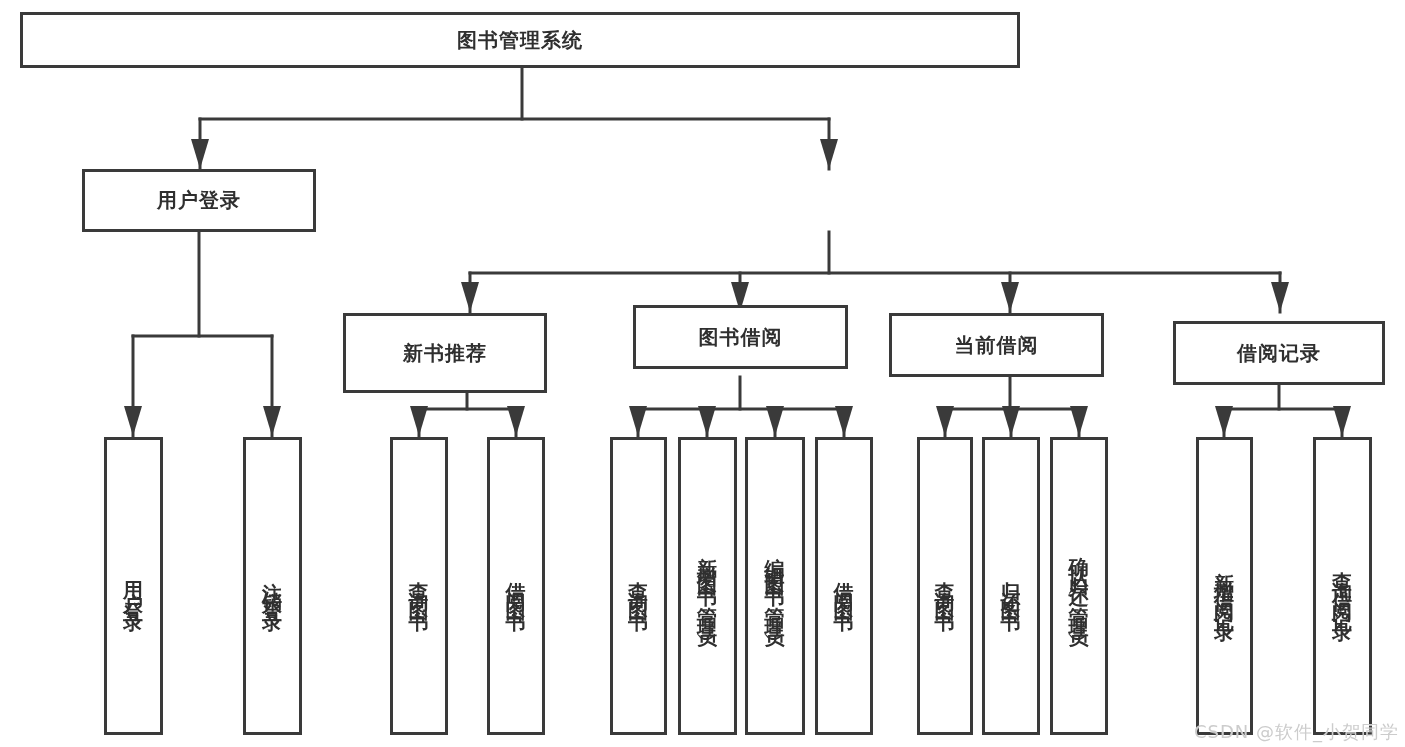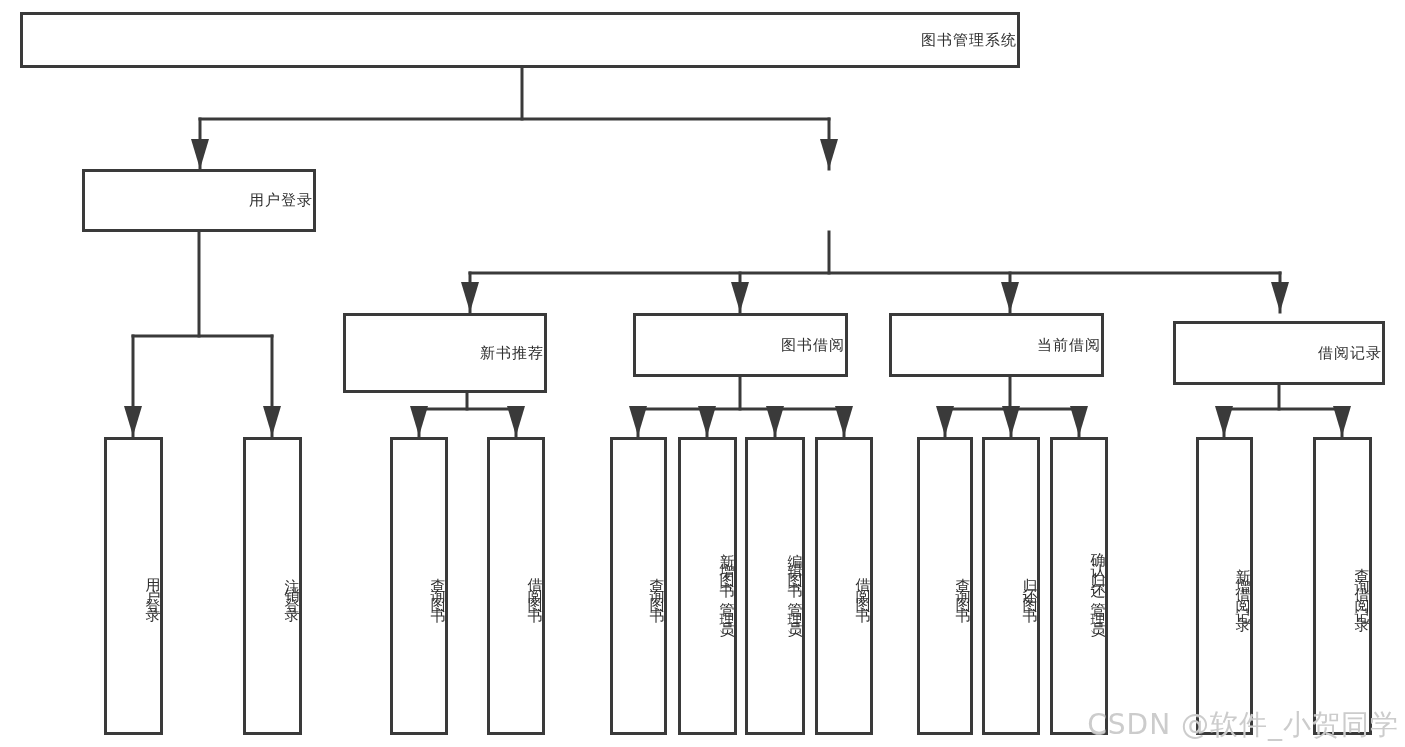--- a/index.html
+++ b/index.html
@@ -12,30 +12,30 @@
   .stage{
     position:relative;width:1405px;height:747px;background:var(--bg-color);
     font-family:"DejaVu Sans","Liberation Sans",sans-serif;
     color:var(--text-color);overflow:hidden;
   }
   svg.connectors{position:absolute;left:0;top:0;z-index:1;}
   svg.connectors line{stroke:var(--line-color);stroke-width:3;stroke-linecap:square;}
   svg.connectors marker path{fill:var(--line-color);}
   .node{
     position:absolute;box-sizing:border-box;border:3px solid var(--line-color);
-    background:var(--bg-color);display:flex;align-items:center;justify-content:flex-end;
-    font-size:15px;z-index:2;letter-spacing:1px;
+    background:var(--bg-color);display:flex;align-items:center;justify-content:center;
+    font-size:20px;z-index:2;letter-spacing:1px;font-weight:bold;
   }
   .node.vert span{
     writing-mode:vertical-rl;text-orientation:mixed;
     letter-spacing:10px;line-height:1;white-space:nowrap;
   }
   .watermark{
     position:absolute;right:6px;bottom:3px;z-index:3;
-    font-size:28px;color:var(--watermark-color);letter-spacing:1px;
+    font-size:18px;color:var(--watermark-color);letter-spacing:1px;
     text-shadow:0 1px 0 rgba(255,255,255,0.6);
     text-align:center;
   }
 </style>
 </head>
 <body>
 
 <div class="stage">
 
   <svg class="connectors" width="1405" height="747" viewBox="0 0 1405 747" aria-hidden="true">
@@ -90,21 +90,21 @@
     <span>图书管理系统</span>
   </div>
 
   <div class="node" style="left:82px;top:169px;width:234px;height:63px;">
     <span>用户登录</span>
   </div>
 
   <div class="node" style="left:343px;top:313px;width:204px;height:80px;">
     <span>新书推荐</span>
   </div>
-  <div class="node" style="left:633px;top:313px;width:215px;height:64px;">
+  <div class="node" style="left:633px;top:305px;width:215px;height:64px;">
     <span>图书借阅</span>
   </div>
   <div class="node" style="left:889px;top:313px;width:215px;height:64px;">
     <span>当前借阅</span>
   </div>
   <div class="node" style="left:1173px;top:313px;width:212px;height:64px;margin-top:8px;">
     <span>借阅记录</span>
   </div>
 
   <div class="node vert" style="left:104px;top:437px;width:59px;height:298px;">

